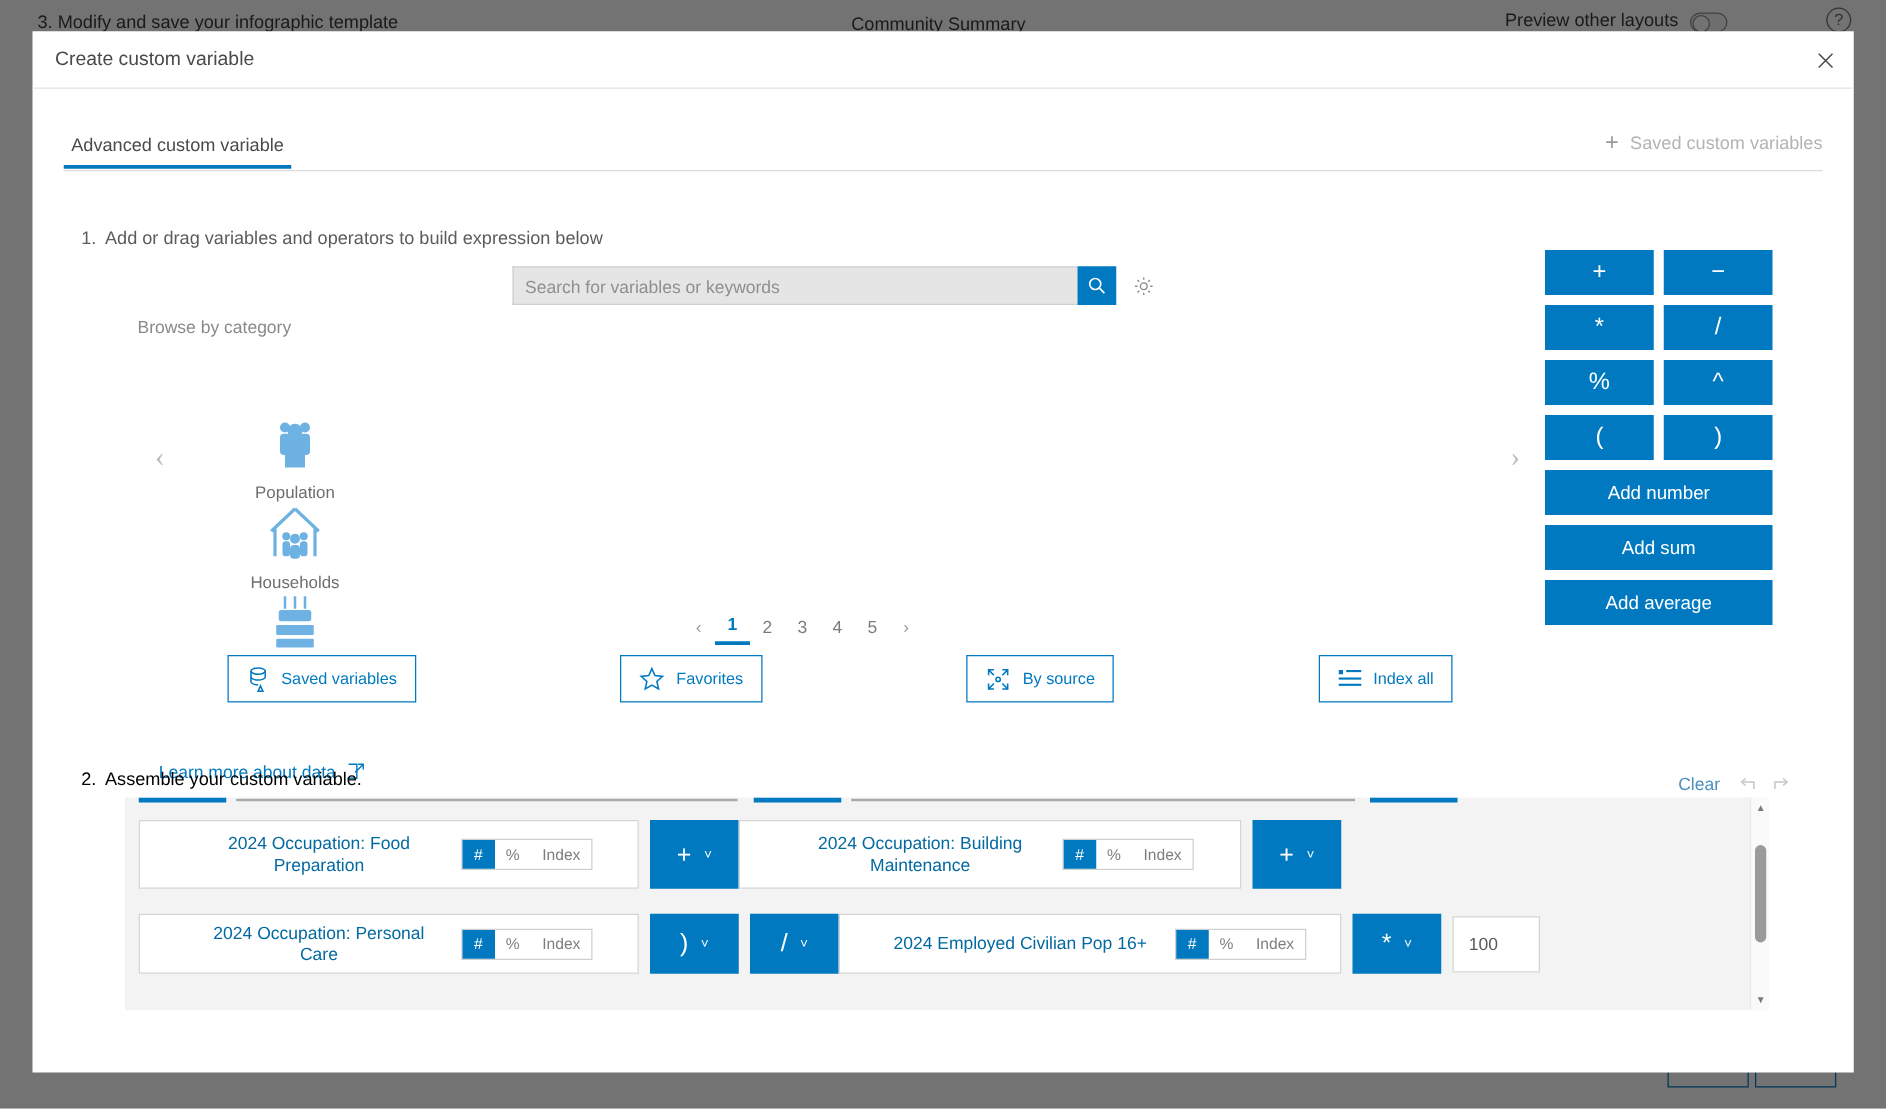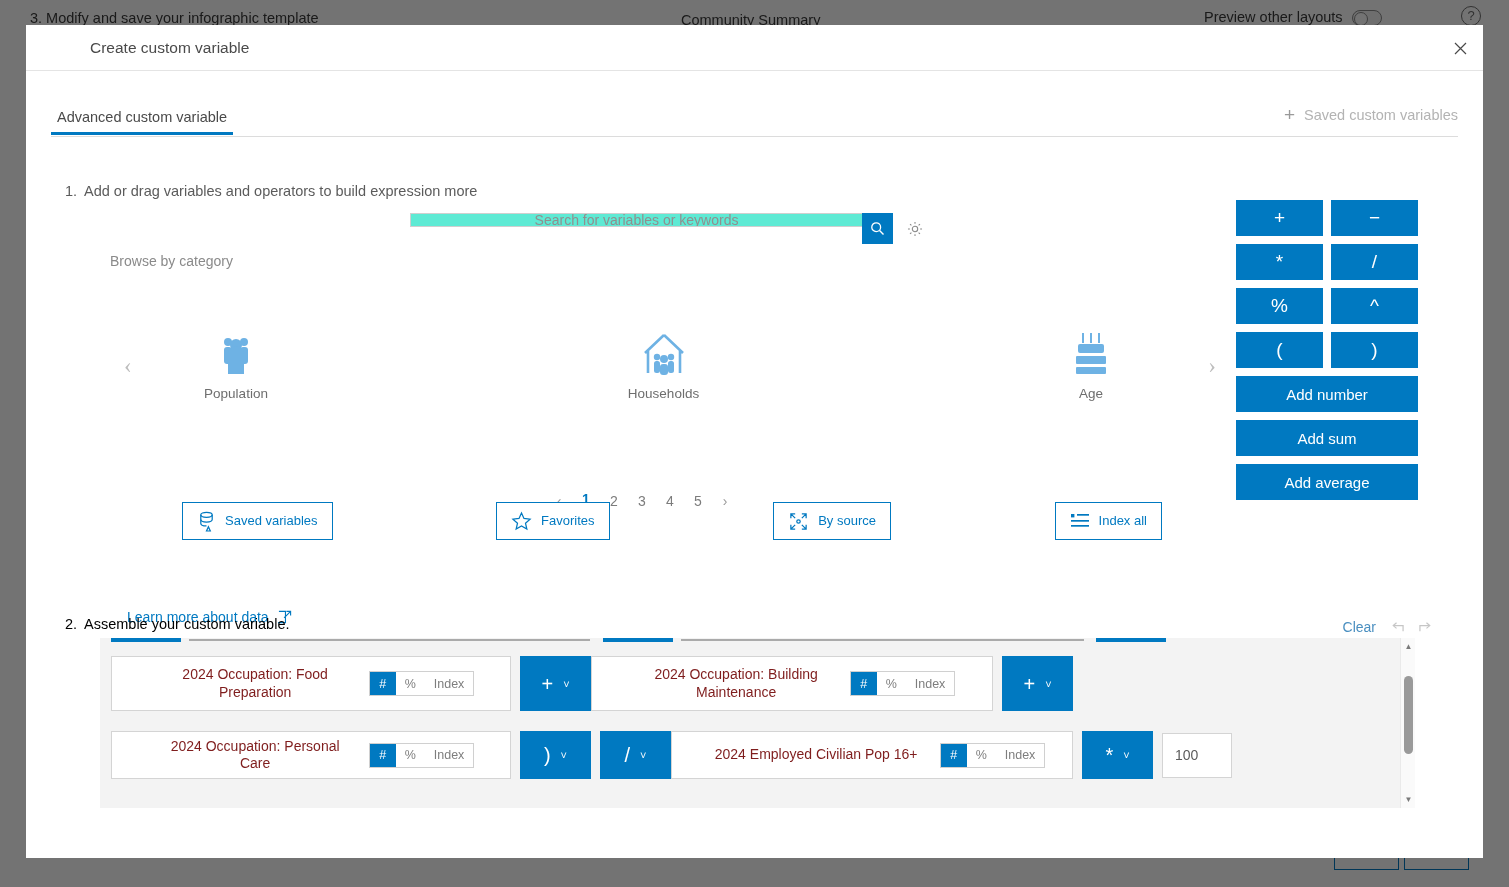--- a/index.html
+++ b/index.html
@@ -64,21 +64,21 @@
     display: flex; flex-direction: column;
   }
 
   .modal-header {
     height: 46px; position: relative;
     border-bottom: 1px solid #e4e4e4;
     flex: 0 0 auto;
   }
   .modal-title {
     position: absolute; left: 18px; top: 14px;
-    font-size: 15.5px; color: #4a4a4a; margin-left: 46px;
+    font-size: 15.5px; color: #4a4a4a;
   }
   .close-btn {
     position: absolute; right: 8px; top: 8px;
     width: 30px; height: 30px;
     display: flex; align-items: center; justify-content: center;
     cursor: pointer; color: #4a4a4a;
   }
 
   .modal-body { flex: 1 1 auto; position: relative; }
 
@@ -110,25 +110,25 @@
     position: absolute; left: 39px; top: 112px;
     font-size: 14.5px; color: #5b5b5b;
   }
   .step1-label .num { display: inline-block; width: 19px; }
 
   .search-wrap {
     position: absolute; left: 384px; top: 142px;
     display: flex; align-items: stretch;
   }
   .search-input {
-    width: 452px; height: 14px;
+    width: 452px; height: 31px;
     border: 1px solid #cfcfcf; border-right: none;
     padding: 0 9px; font-size: 14px; color: #6e6e6e;
     font-family: "Liberation Sans", sans-serif;
-    outline: none; background: #5eead4; text-align: center;
+    outline: none; background: #e5e5e5;
   }
   .search-input::placeholder { color: #8f8f8f; }
   .search-btn {
     width: 31px; height: 31px; background: #0079c1;
     display: flex; align-items: center; justify-content: center;
     cursor: pointer; border: none;
   }
   .gear-btn {
     margin-left: 11px; width: 22px; height: 31px;
     display: flex; align-items: center; justify-content: center;
@@ -147,21 +147,21 @@
   }
   .cat-arrow {
     position: absolute; top: 24px;
     font-size: 23px; color: #bdbdbd; cursor: pointer;
     font-family: "Liberation Serif", serif; font-weight: 300;
   }
   .cat-arrow.left { left: 13px; }
   .cat-arrow.right { right: 0px; }
   .cat-items {
     position: absolute; left: 60px; right: 60px; top: 0;
-    display: flex; justify-content: space-between;
+    display: flex; justify-content: space-between; flex-direction: column;
   }
   .cat {
     width: 130px; text-align: center; cursor: pointer;
   }
   .cat .ico { height: 48px; display: flex; align-items: flex-end; justify-content: center; }
   .cat .cap { margin-top: 9px; font-size: 13.5px; color: #6e6e6e; }
 
   
   .pager {
     position: absolute; left: 0; right: 0; top: 420px;
@@ -170,21 +170,21 @@
   }
   .pg {
     min-width: 28px; text-align: center; font-size: 14px;
     color: #7c7c7c; cursor: pointer; padding-bottom: 6px;
   }
   .pg.active { color: #0079c1; border-bottom: 3px solid #0079c1; font-weight: 600; }
   .pg.nav { color: #9a9a9a; font-size: 14px; min-width: 26px; }
 
   
   .filters {
-    position: absolute; left: 156px; top: 430px;
+    position: absolute; left: 156px; top: 452px;
     width: 980px; height: 40px;
     display: flex; justify-content: space-between; align-items: center;
   }
   .fbtn {
     border: 1px solid #0079c1; background: #fff;
     height: 38px; display: flex; align-items: center; gap: 9px;
     padding: 0 14px; color: #0079c1; font-size: 13px;
     cursor: pointer; line-height: 1.15;
   }
   .fbtn .lbl { text-align: left; }
@@ -227,21 +227,21 @@
   .erow1 { left: 11px; top: 18px; }
   .erow2 { left: 11px; top: 93px; }
 
   .var-chip {
     background: #ffffff; border: 1px solid #d4d4d4;
     height: 55px; display: flex; align-items: center;
     justify-content: center; gap: 0; padding: 0 10px;
     cursor: pointer;
   }
   .var-chip .vname {
-    font-size: 14px; color: #7f1d1d; text-align: center;
+    font-size: 14px; color: #0369a1; text-align: center;
     line-height: 1.25; padding: 0 12px;
   }
   .unit-group {
     display: flex; border: 1px solid #d0d0d0; height: 25px;
     align-items: stretch; background: #fff; margin-left: 6px;
   }
   .unit {
     display: flex; align-items: center; justify-content: center;
     font-size: 12.5px; color: #7e7e7e; cursor: pointer;
     padding: 0 9px; min-width: 26px;
@@ -347,21 +347,21 @@
     <div class="tab-row">
       <div class="tab-underline"></div>
       <div class="tab">Advanced custom variable</div>
       <div class="saved-cv">
         <span class="plus">+</span>
         <span>Saved custom variables</span>
       </div>
     </div>
 
     <div class="step1-label">
-      <span class="num">1.</span><span>Add or drag variables and operators to build expression more</span>
+      <span class="num">1.</span><span>Add or drag variables and operators to build expression below</span>
     </div>
 
     <div class="search-wrap">
       <input class="search-input" type="text" placeholder="Search for variables or keywords" style="">
       <div class="search-btn">
         <svg width="15" height="15" viewBox="0 0 16 16">
             <circle cx="6.6" cy="6.6" r="4.7" stroke="#fff" stroke-width="1.4" fill="none"></circle>
             <path d="M10.2 10.2 L14.4 14.4" stroke="#fff" stroke-width="1.5"></path>
           </svg>
       </div>

